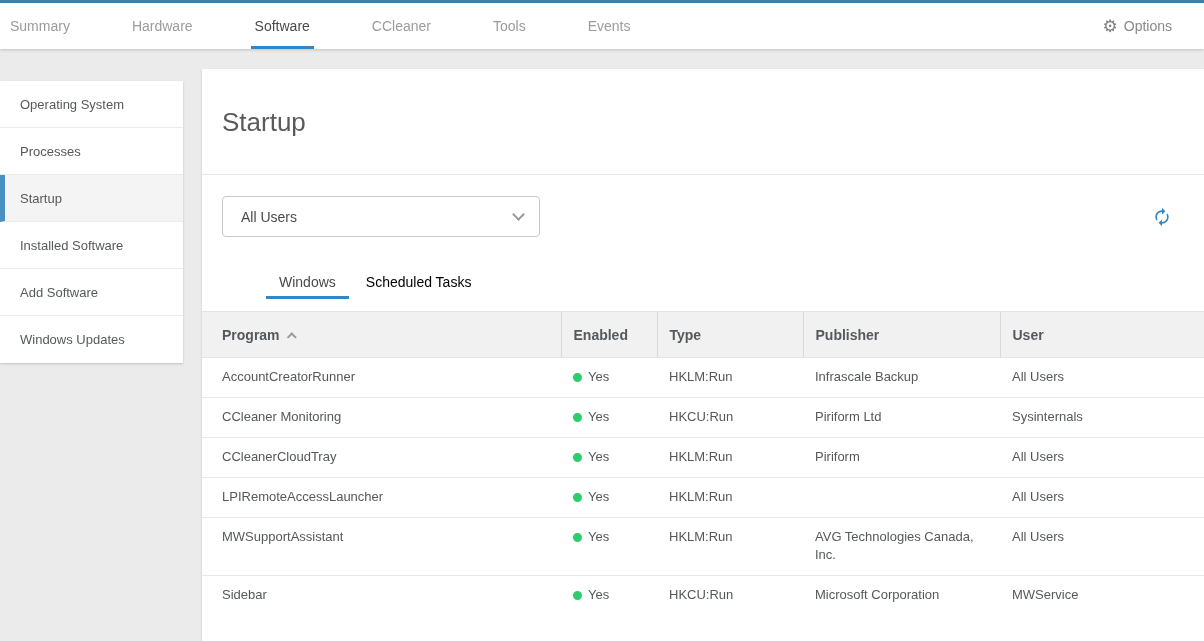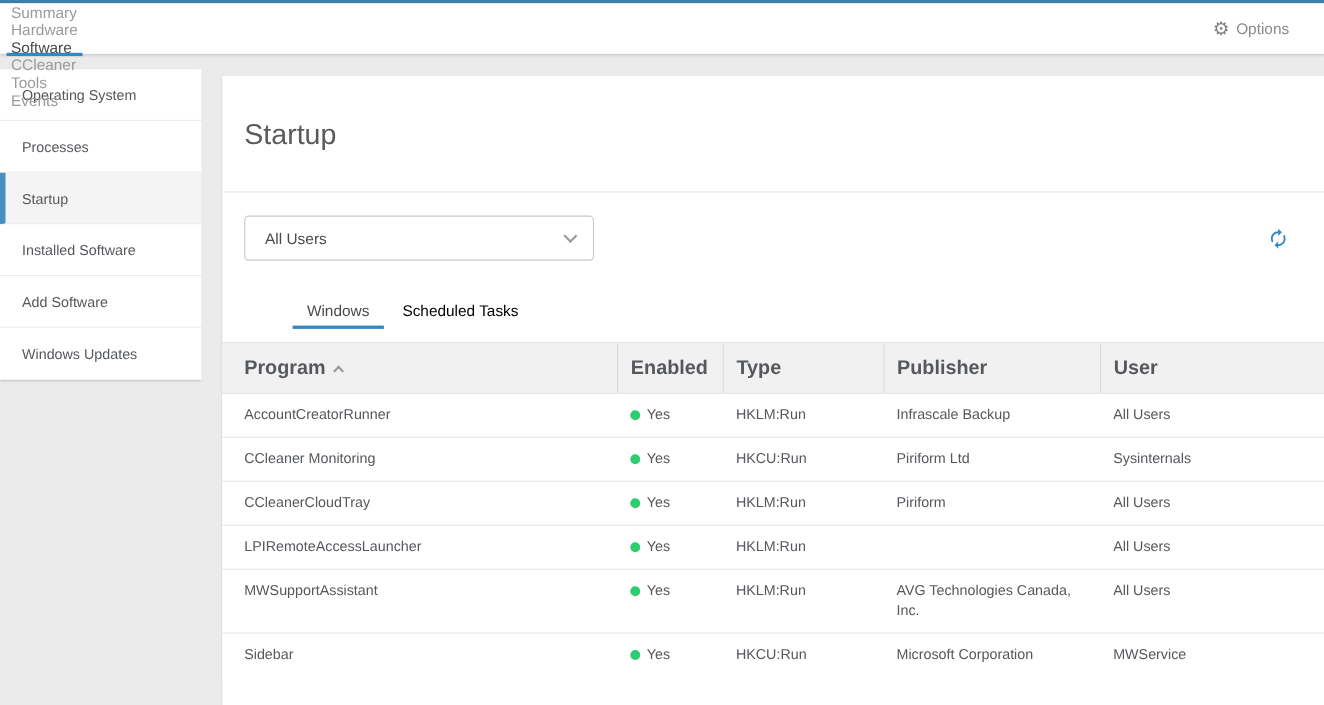--- a/index.html
+++ b/index.html
@@ -21,21 +21,21 @@
   .top-nav-item.active { color:#4a4a4a; }
   .top-nav-item.active::after {
     content:""; position:absolute; left:-4px; right:-4px; bottom:0; height:3px; background:#3387c4;
   }
   .top-nav-spacer { flex:1; }
   .options-btn { display:flex; align-items:center; margin-right:32px; color:#8a8a8a; font-size:14px; cursor:pointer; }
   .options-btn .gear { font-size:17px; margin-right:6px; color:#7f7f7f; line-height:1; }
   
   .page { position:relative; height:592px; padding-top:20px; }
   .sidebar {
-    position:absolute; left:0; top:14px; width:183px; background:#fff;
+    position:absolute; left:0; top:32px; width:183px; background:#fff;
     box-shadow:0 1px 2px rgba(0,0,0,.18);
   }
   .side-item {
     height:47px; display:flex; align-items:center; padding-left:20px;
     border-bottom:1px solid #ebebeb; color:#55585c; font-size:13px; cursor:pointer; background:#fff;
   }
   .side-item:last-child { border-bottom:none; }
   .side-item.active { background:#f4f4f4; border-left:5px solid #4a8fc2; padding-left:15px; }
   .main {
     position:absolute; left:202px; top:20px; right:0; bottom:-20px; background:#fff;
@@ -65,21 +65,21 @@
   }
   .tab.active { color:#4a4a4a; }
   .tab.active::after { content:""; position:absolute; left:0; right:0; bottom:0; height:3px; background:#3387c4; }
   
   .grid { margin-top:12px; width:100%; border-collapse:collapse; table-layout:fixed; }
   .grid col.c-program { width:359px; }
   .grid col.c-enabled { width:96px; }
   .grid col.c-type { width:146px; }
   .grid col.c-publisher { width:197px; }
   .grid thead th {
-    background:#f1f1f1; height:46px; text-align:left; font-size:18px; font-weight:bold; color:#55585c;
+    background:#f1f1f1; height:46px; text-align:left; font-size:14px; font-weight:bold; color:#55585c;
     border-top:1px solid #e3e3e3; border-bottom:1px solid #e3e3e3; padding:0 12px; cursor:pointer;
   }
   .grid thead th + th { border-left:1px solid #d9d9d9; }
   .grid thead th:first-child { padding-left:20px; }
   .sort-caret {
     display:inline-block; width:7px; height:7px; border-left:2px solid #9a9a9a; border-top:2px solid #9a9a9a;
     transform:rotate(45deg) translateY(1px); margin-left:9px;
   }
   .grid tbody td {
     padding:10px 12px 11px; font-size:13px; color:#55585c; vertical-align:top;
@@ -91,21 +91,21 @@
     display:inline-block; width:9px; height:9px; border-radius:50%;
     background:#2ecc71; margin-right:6px; vertical-align:-1px;
   }
 </style>
 </head>
 <body>
 
 <div class="top-strip"></div>
 
 <div class="top-nav">
-  <div style="display:flex;flex-direction:column;">
+  <div style="display:flex;">
 
       <div class="top-nav-item">
         <span>Summary</span>
       </div>
 
       <div class="top-nav-item">
         <span>Hardware</span>
       </div>
 
       <div class="top-nav-item active">

